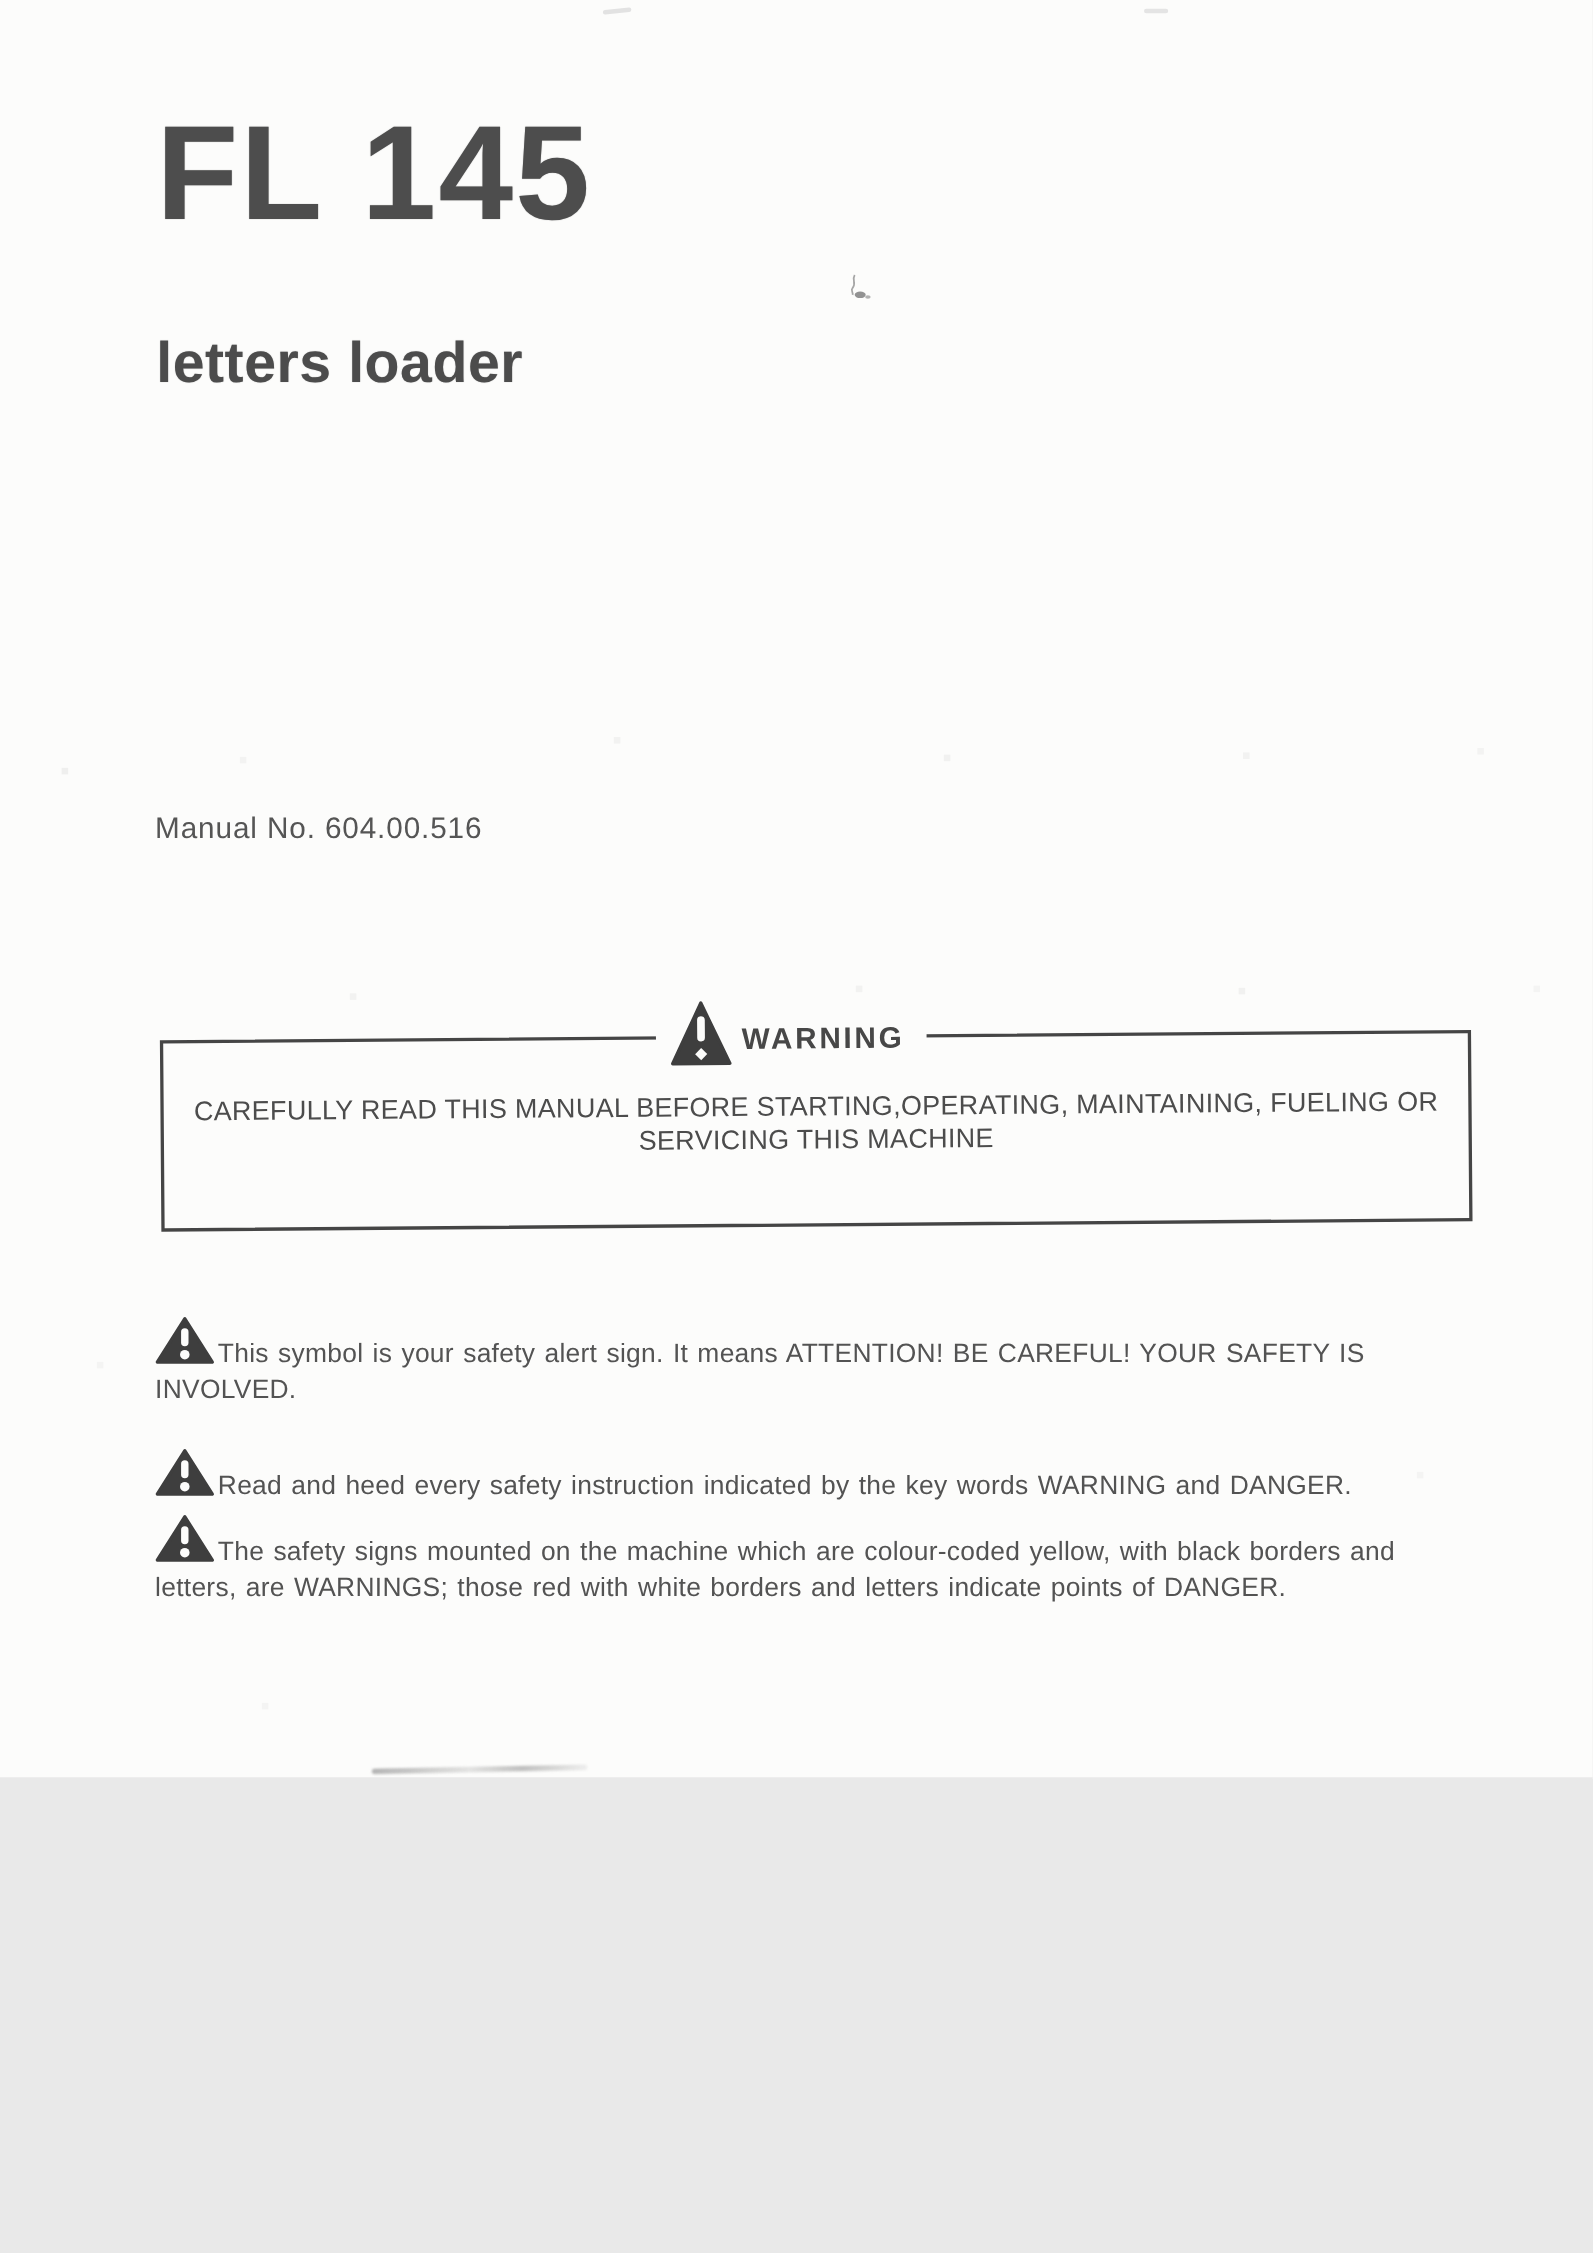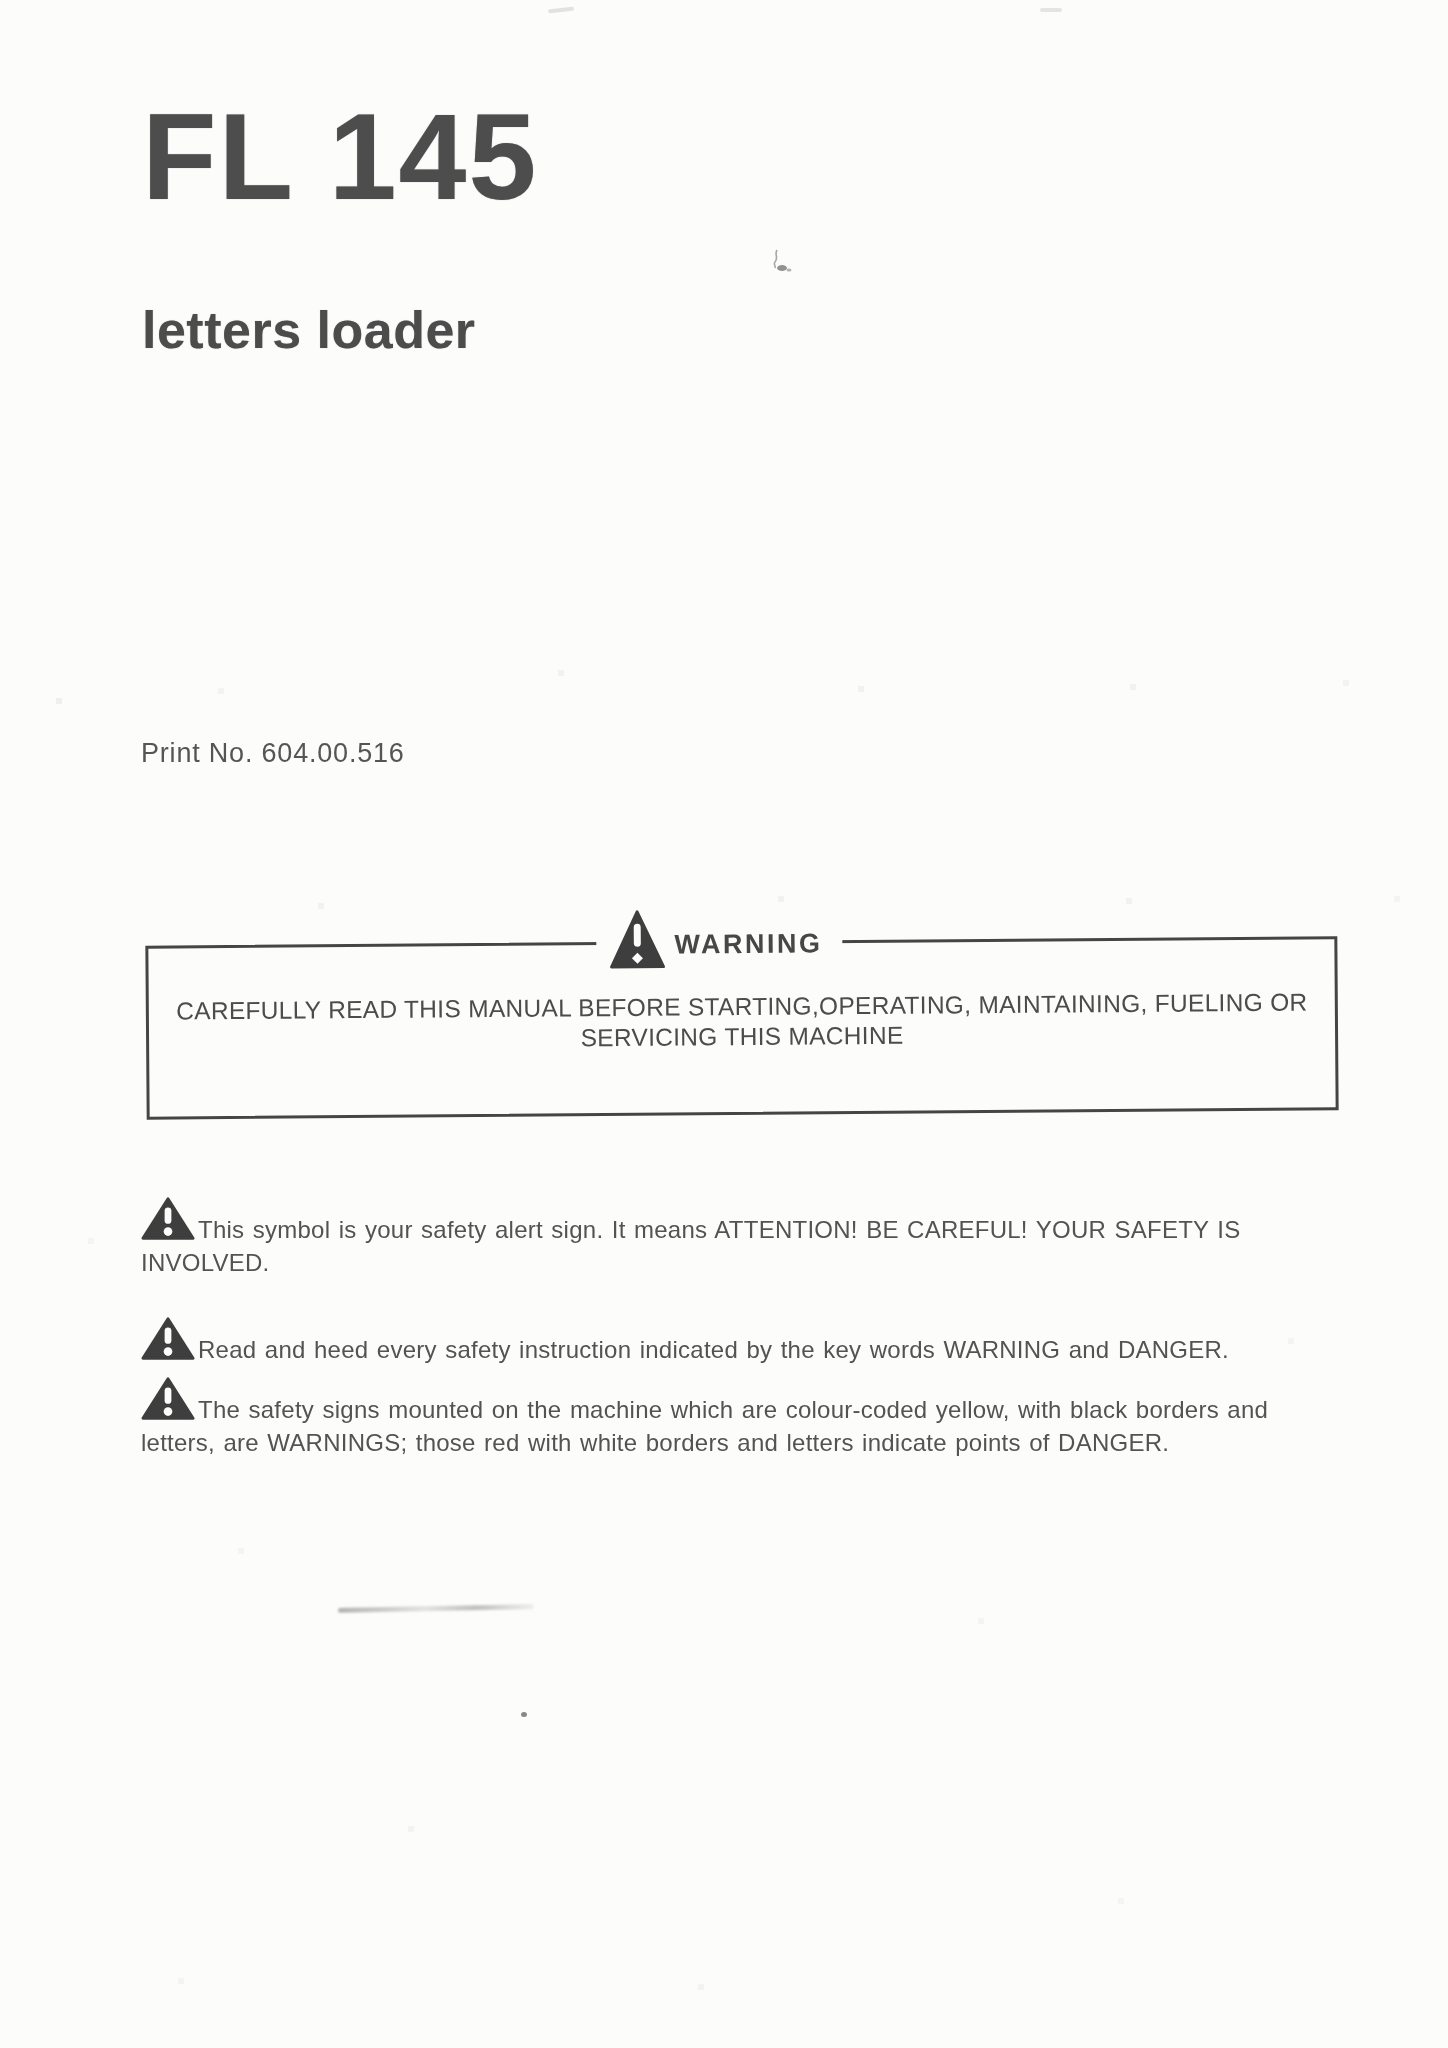--- a/index.html
+++ b/index.html
@@ -1,17 +1,17 @@
 <!DOCTYPE html>
 <html><head>
 <meta charset="utf-8">
 <style>
   html,body{margin:0;padding:0;background:#e9e9e9;}
   .page{
-    position:relative; width:1448px; height:2048px;
+    position:relative; width:1448px; height:1616px;
     background:#fcfcfb; overflow:hidden;
     font-family:"Liberation Sans", sans-serif; color:#4a4a4a;
   }
   
   .model-title{
     position:absolute; left:142px; top:96px;
     font-size:122px; font-weight:bold; letter-spacing:2px;
     color:#4d4d4d; line-height:1;
     text-shadow:0 0 1px rgba(90,90,90,.55);
   }
@@ -99,21 +99,21 @@
 
   <svg class="smudge-curl" width="30" height="32" viewBox="0 0 30 32">
     <path d="M11 2 C8 7, 13 9, 9 14 C7 16, 10 18, 9 20" stroke="#8a8a8a" stroke-width="1.6" fill="none"></path>
     <ellipse cx="16" cy="20" rx="5" ry="3" fill="#6f6f6f"></ellipse>
     <ellipse cx="23" cy="22" rx="2.5" ry="1.6" fill="#9a9a9a"></ellipse>
   </svg>
 
   <div class="product-type">letters loader</div>
 
 
-  <div class="print-no">Print No. 604.00.516</div>
+  <div class="print-no">Manual No. 604.00.516</div>
 
   <div class="warnbox">
     <div class="warn-legend">
       <svg class="tri" width="58" height="62" viewBox="0 0 58 62">
         <path d="M29 3 L55 58 L3 58 Z" fill="#3e3e3e" stroke="#3e3e3e" stroke-width="3" stroke-linejoin="round"></path>
         <rect x="25.5" y="15" width="7" height="23" rx="3.5" fill="#fcfcfb"></rect>
         <path d="M29 44 l5.5 5.5 L29 55 l-5.5 -5.5 Z" fill="#fcfcfb"></path>
       </svg>
       <span class="warn-label">WARNING</span>
     </div>

